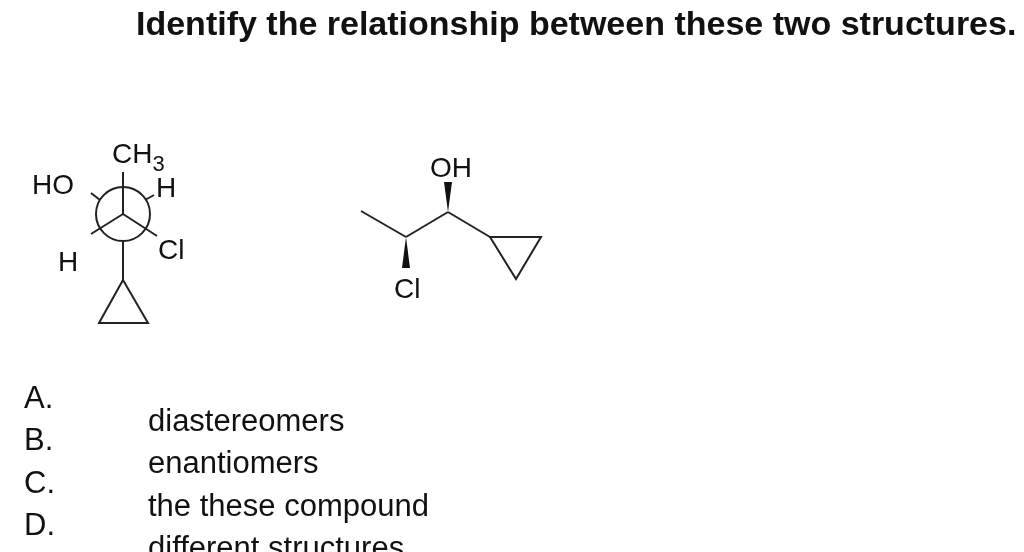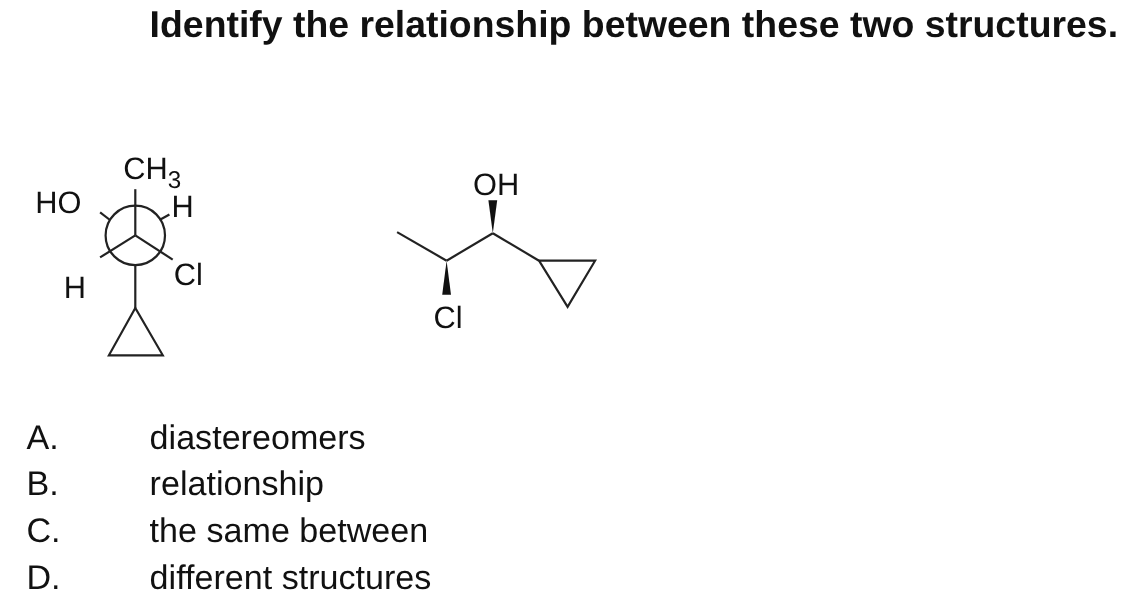--- a/index.html
+++ b/index.html
@@ -3,21 +3,21 @@
 <meta charset="utf-8">
 <style>
   html, body { margin:0; padding:0; background:#ffffff; }
   body { width:1024px; height:552px; position:relative; overflow:hidden;
          font-family:"Liberation Sans", sans-serif; color:#111; }
   .question { position:absolute; left:136px; top:4px; font-size:34px; white-space:nowrap;font-weight:bold; }
   svg.mol { position:absolute; left:0; top:0; }
   svg text { font-family:"Liberation Sans", sans-serif; fill:#111; }
   .opt { position:absolute; left:0; font-size:31px; white-space:nowrap; }
   .opt .letter { position:absolute; left:24px; }
-  .opt .text { position:absolute; left:136px; }
+  .opt .text { position:absolute; left:148px;margin-top:23px; }
 </style>
 </head>
 <body>
 
 <div class="question">Identify the relationship between these two structures.</div>
 
 <svg class="mol" width="1024" height="552">
 
   <g stroke="#222" stroke-width="2" fill="none">
     <circle cx="123" cy="214" r="27"></circle>
@@ -49,22 +49,22 @@
   <text x="430" y="177" font-size="28">OH</text>
   <text x="394" y="298" font-size="28">Cl</text>
 </svg>
 
 <div class="opt" style="top:380px;">
   <span class="letter">A.</span>
   <span class="text">diastereomers</span>
 </div>
 <div class="opt" style="top:422px;">
   <span class="letter">B.</span>
-  <span class="text">relationship</span>
+  <span class="text">enantiomers</span>
 </div>
 <div class="opt" style="top:465px;">
   <span class="letter">C.</span>
-  <span class="text">the same between</span>
+  <span class="text">the these compound</span>
 </div>
 <div class="opt" style="top:507px;">
   <span class="letter">D.</span>
   <span class="text">different structures</span>
 </div>
 
 </body></html>

